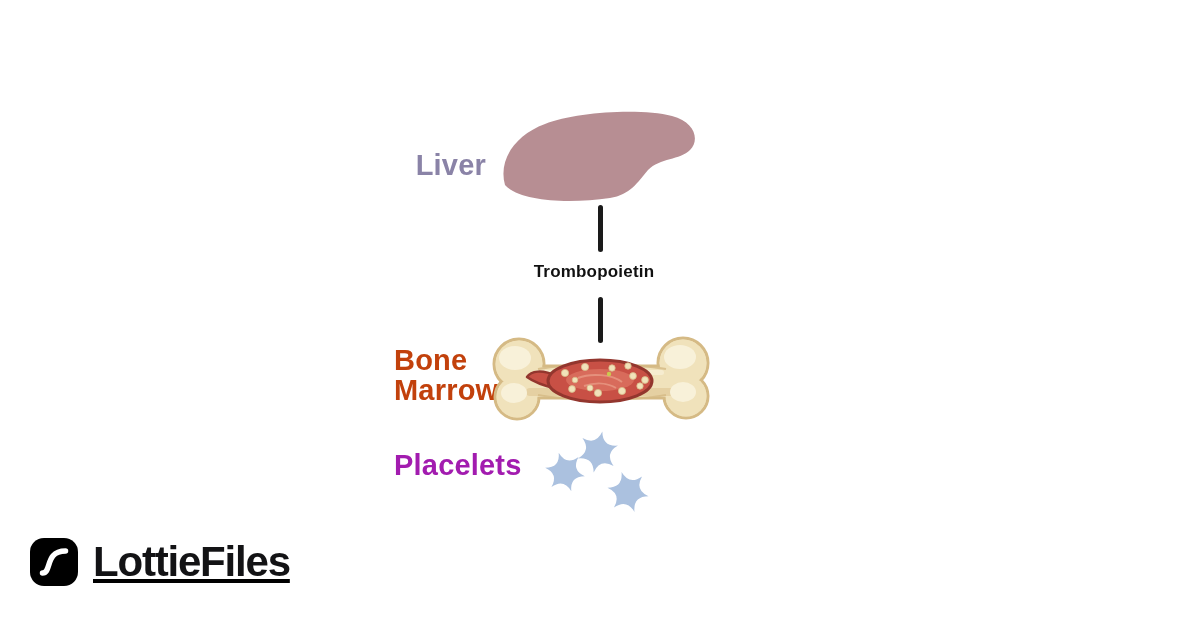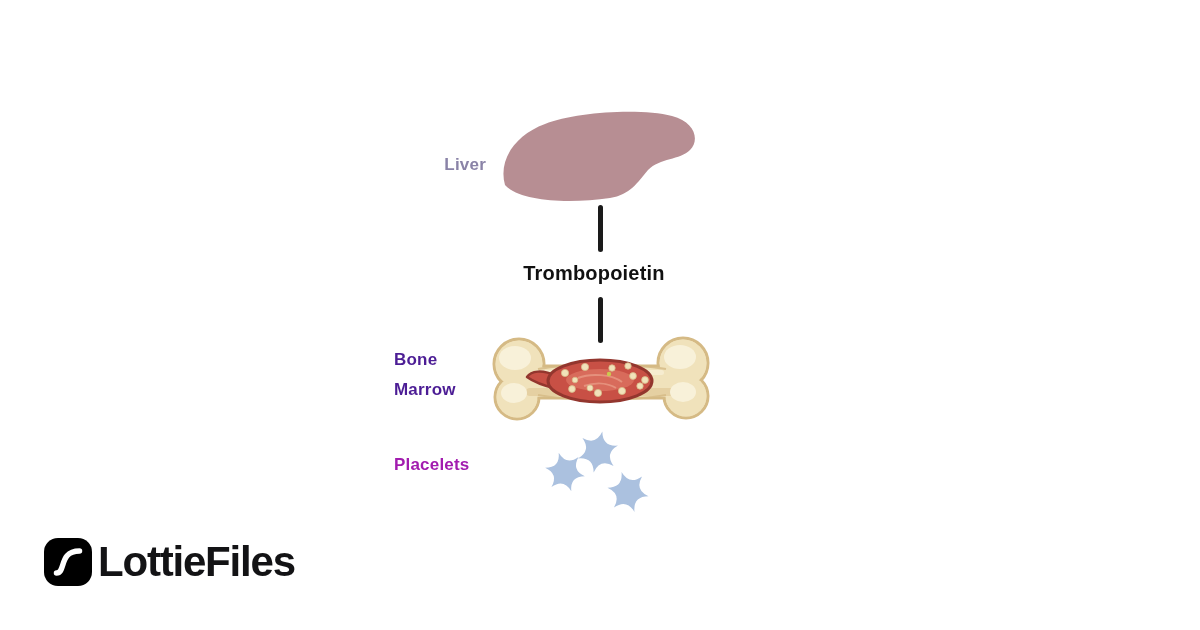--- a/index.html
+++ b/index.html
@@ -9,54 +9,55 @@
     position: relative;
     width: 1200px; height: 630px;
     background: #ffffff;
     overflow: hidden;
   }
   .abs { position: absolute; }
   svg { display: block; overflow: visible; }
 
   .label {
     font-weight: bold;
-    font-size: 17px;
+    font-size: 29px;
     line-height: 30px;
     letter-spacing: 0.2px;
   }
   .label-liver   { left: 378px; top: 150px; width: 108px; text-align: right; color: #8a83a7; }
-  .label-marrow  { left: 394px; top: 345px; width: 100px; color: #4c1d95; }
+  .label-marrow  { left: 394px; top: 345px; width: 100px; color: #c2410c; }
   .label-platelets { left: 394px; top: 450px; width: 140px; color: #a21caf; }
 
   .hormone {
     left: 444px; top: 262px; width: 300px;
     text-align: center;
     font-weight: bold;
-    font-size: 20px;
+    font-size: 17px;
     color: #111111;
     letter-spacing: 0.2px;
   }
   .connector {
     width: 5px;
     background: #1a1a1a;
     border-radius: 2.5px;
     left: 598px;
   }
   .connector-1 { top: 205px; height: 47px; }
   .connector-2 { top: 297px; height: 46px; }
 
   .liver-svg { left: 495px; top: 108px; }
   .bone-svg  { left: 488px; top: 336px; }
   .platelets-svg { left: 540px; top: 428px; }
 
   .brand {
-    left: 44px; top: 538px;
+    left: 30px; top: 538px;
     display: flex;
     align-items: center;
-    gap: 6px;
+    gap: 15px;
+    text-decoration: underline;
   }
   .brand-mark {
     width: 48px; height: 48px;
     background: #000000;
     border-radius: 14px;
     display: flex; align-items: center; justify-content: center;
   }
   .brand-name {
     font-weight: bold;
     font-size: 42px;

